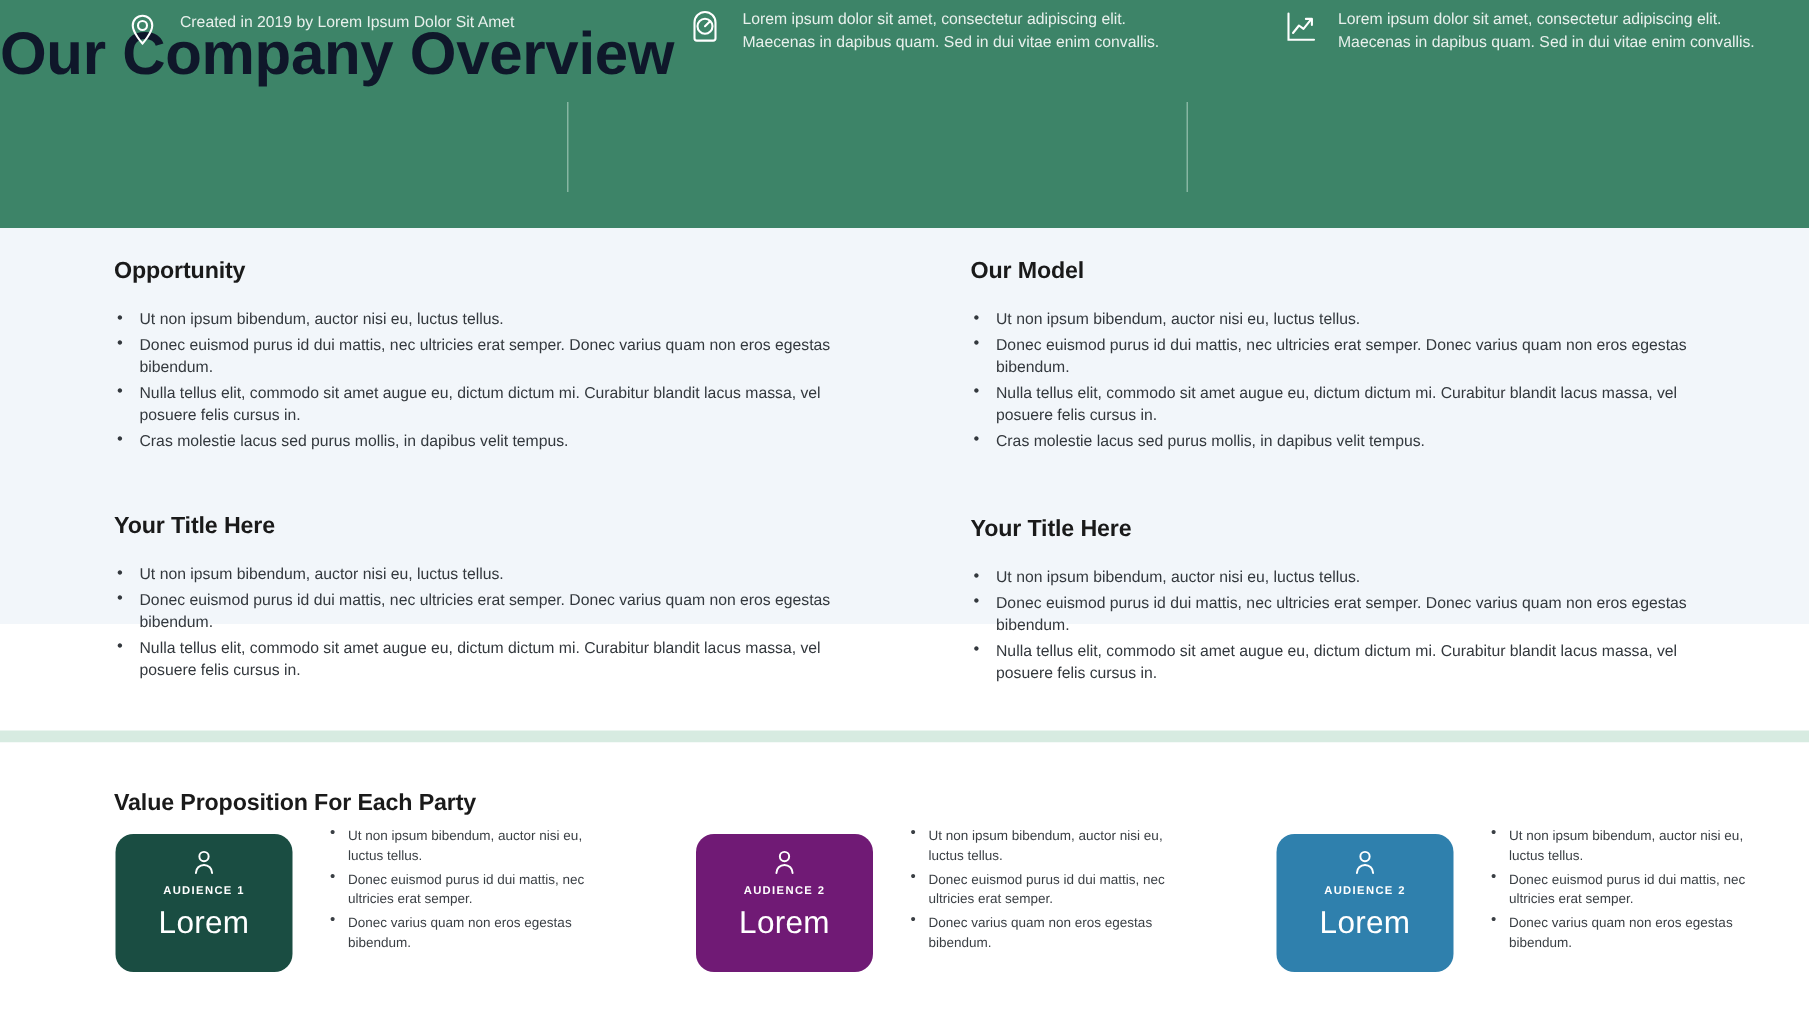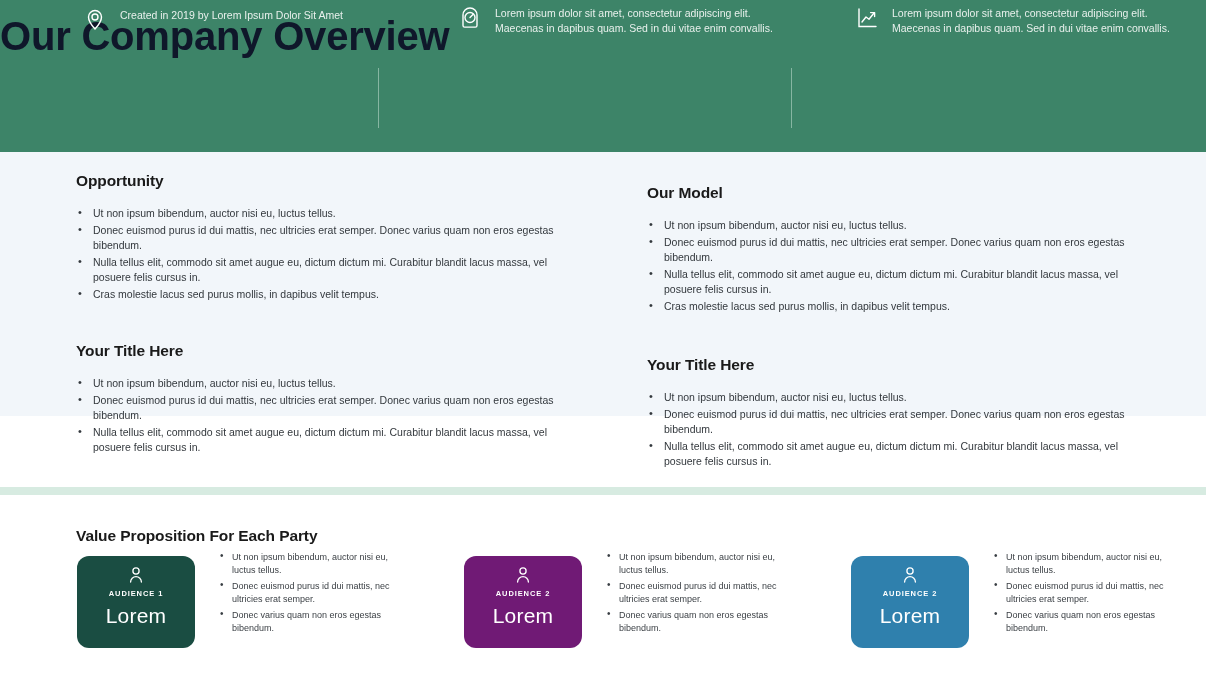--- a/index.html
+++ b/index.html
@@ -45,21 +45,21 @@
   .body-mid {
     position: absolute; left: 0; top: 152px; width: 1206px; height: 264px;
     background: #f2f6fa;
   }
   .sep-band {
     position: absolute; left: 0; top: 487px; width: 1206px; height: 8px;
     background: #d7ebe1;
   }
   .col { position: absolute; }
   .col-left  { left: 76px;  width: 500px; }
-  .col-right { left: 647px; width: 500px; margin-top: 12px; }
+  .col-right { left: 647px; width: 500px; }
   .row-1 { top: 20px; }
   .row-2 { top: 190px; }
   .row-2r { top: 192px; }
 
   .sec-title {
     font-size: 15.5px; font-weight: bold; color: #1a1a1a;
     margin-bottom: 16px; letter-spacing: -0.1px;
   }
   ul.bullets { list-style: none; }
   ul.bullets li {

